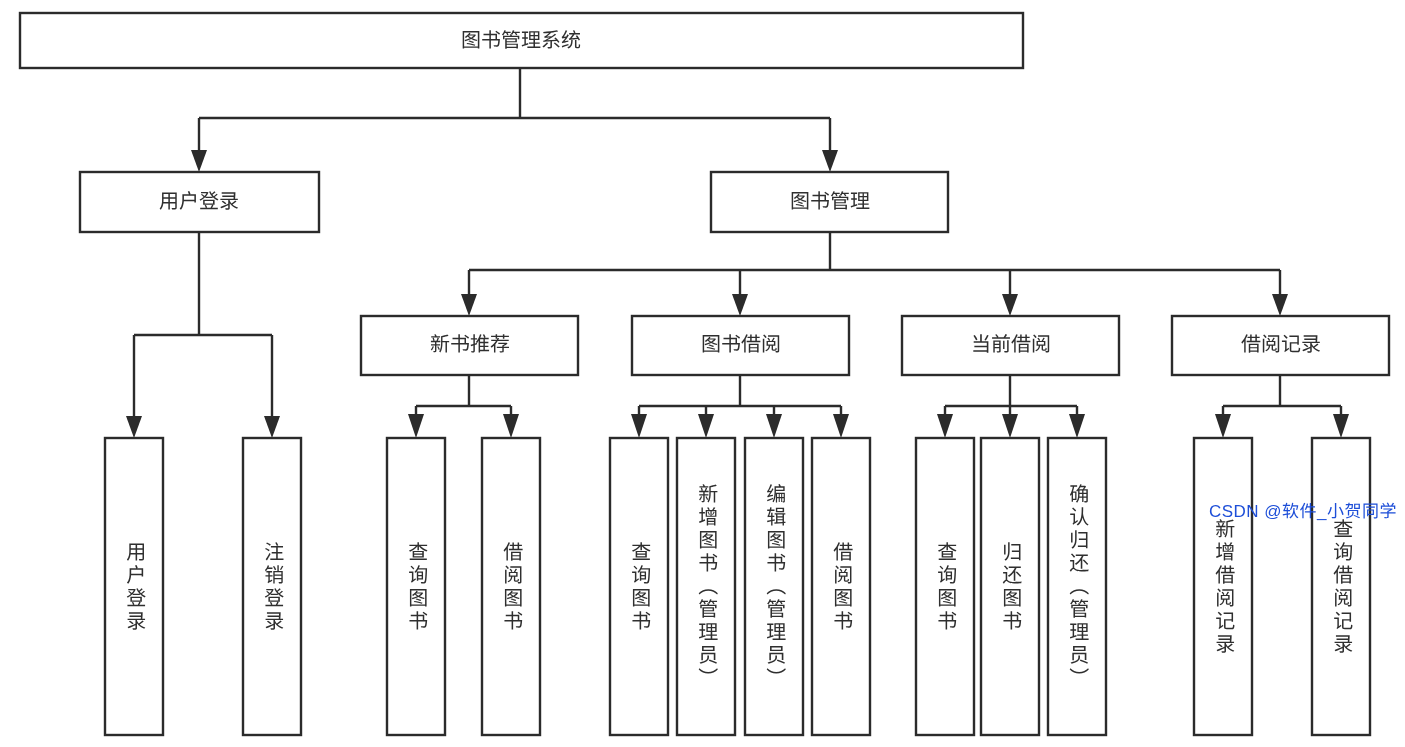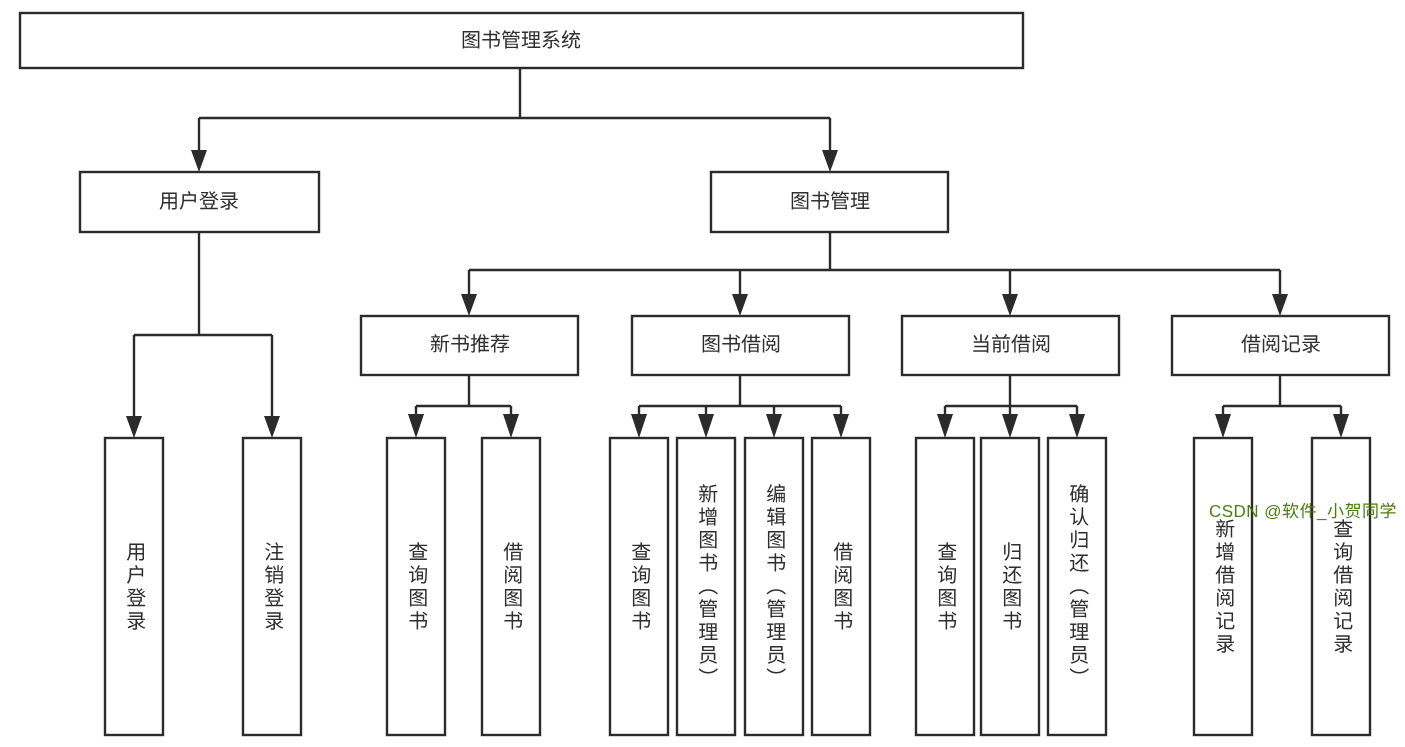--- a/index.html
+++ b/index.html
@@ -53,21 +53,21 @@
   }
   .node-label-h {
     font-size: 20px;
   }
   .watermark-text {
     position: absolute;
     right: 8px;
     bottom: 5px;
     font-family: "Liberation Sans", "DejaVu Sans", sans-serif;
     font-size: 17px;
-    color: #4d7c0f;
+    color: #1d4ed8;
     white-space: nowrap;
     letter-spacing: 0.5px;
     pointer-events: none;
   }
 </style>
 </head>
 <body>
 
 <div id="diagram-root">
 

